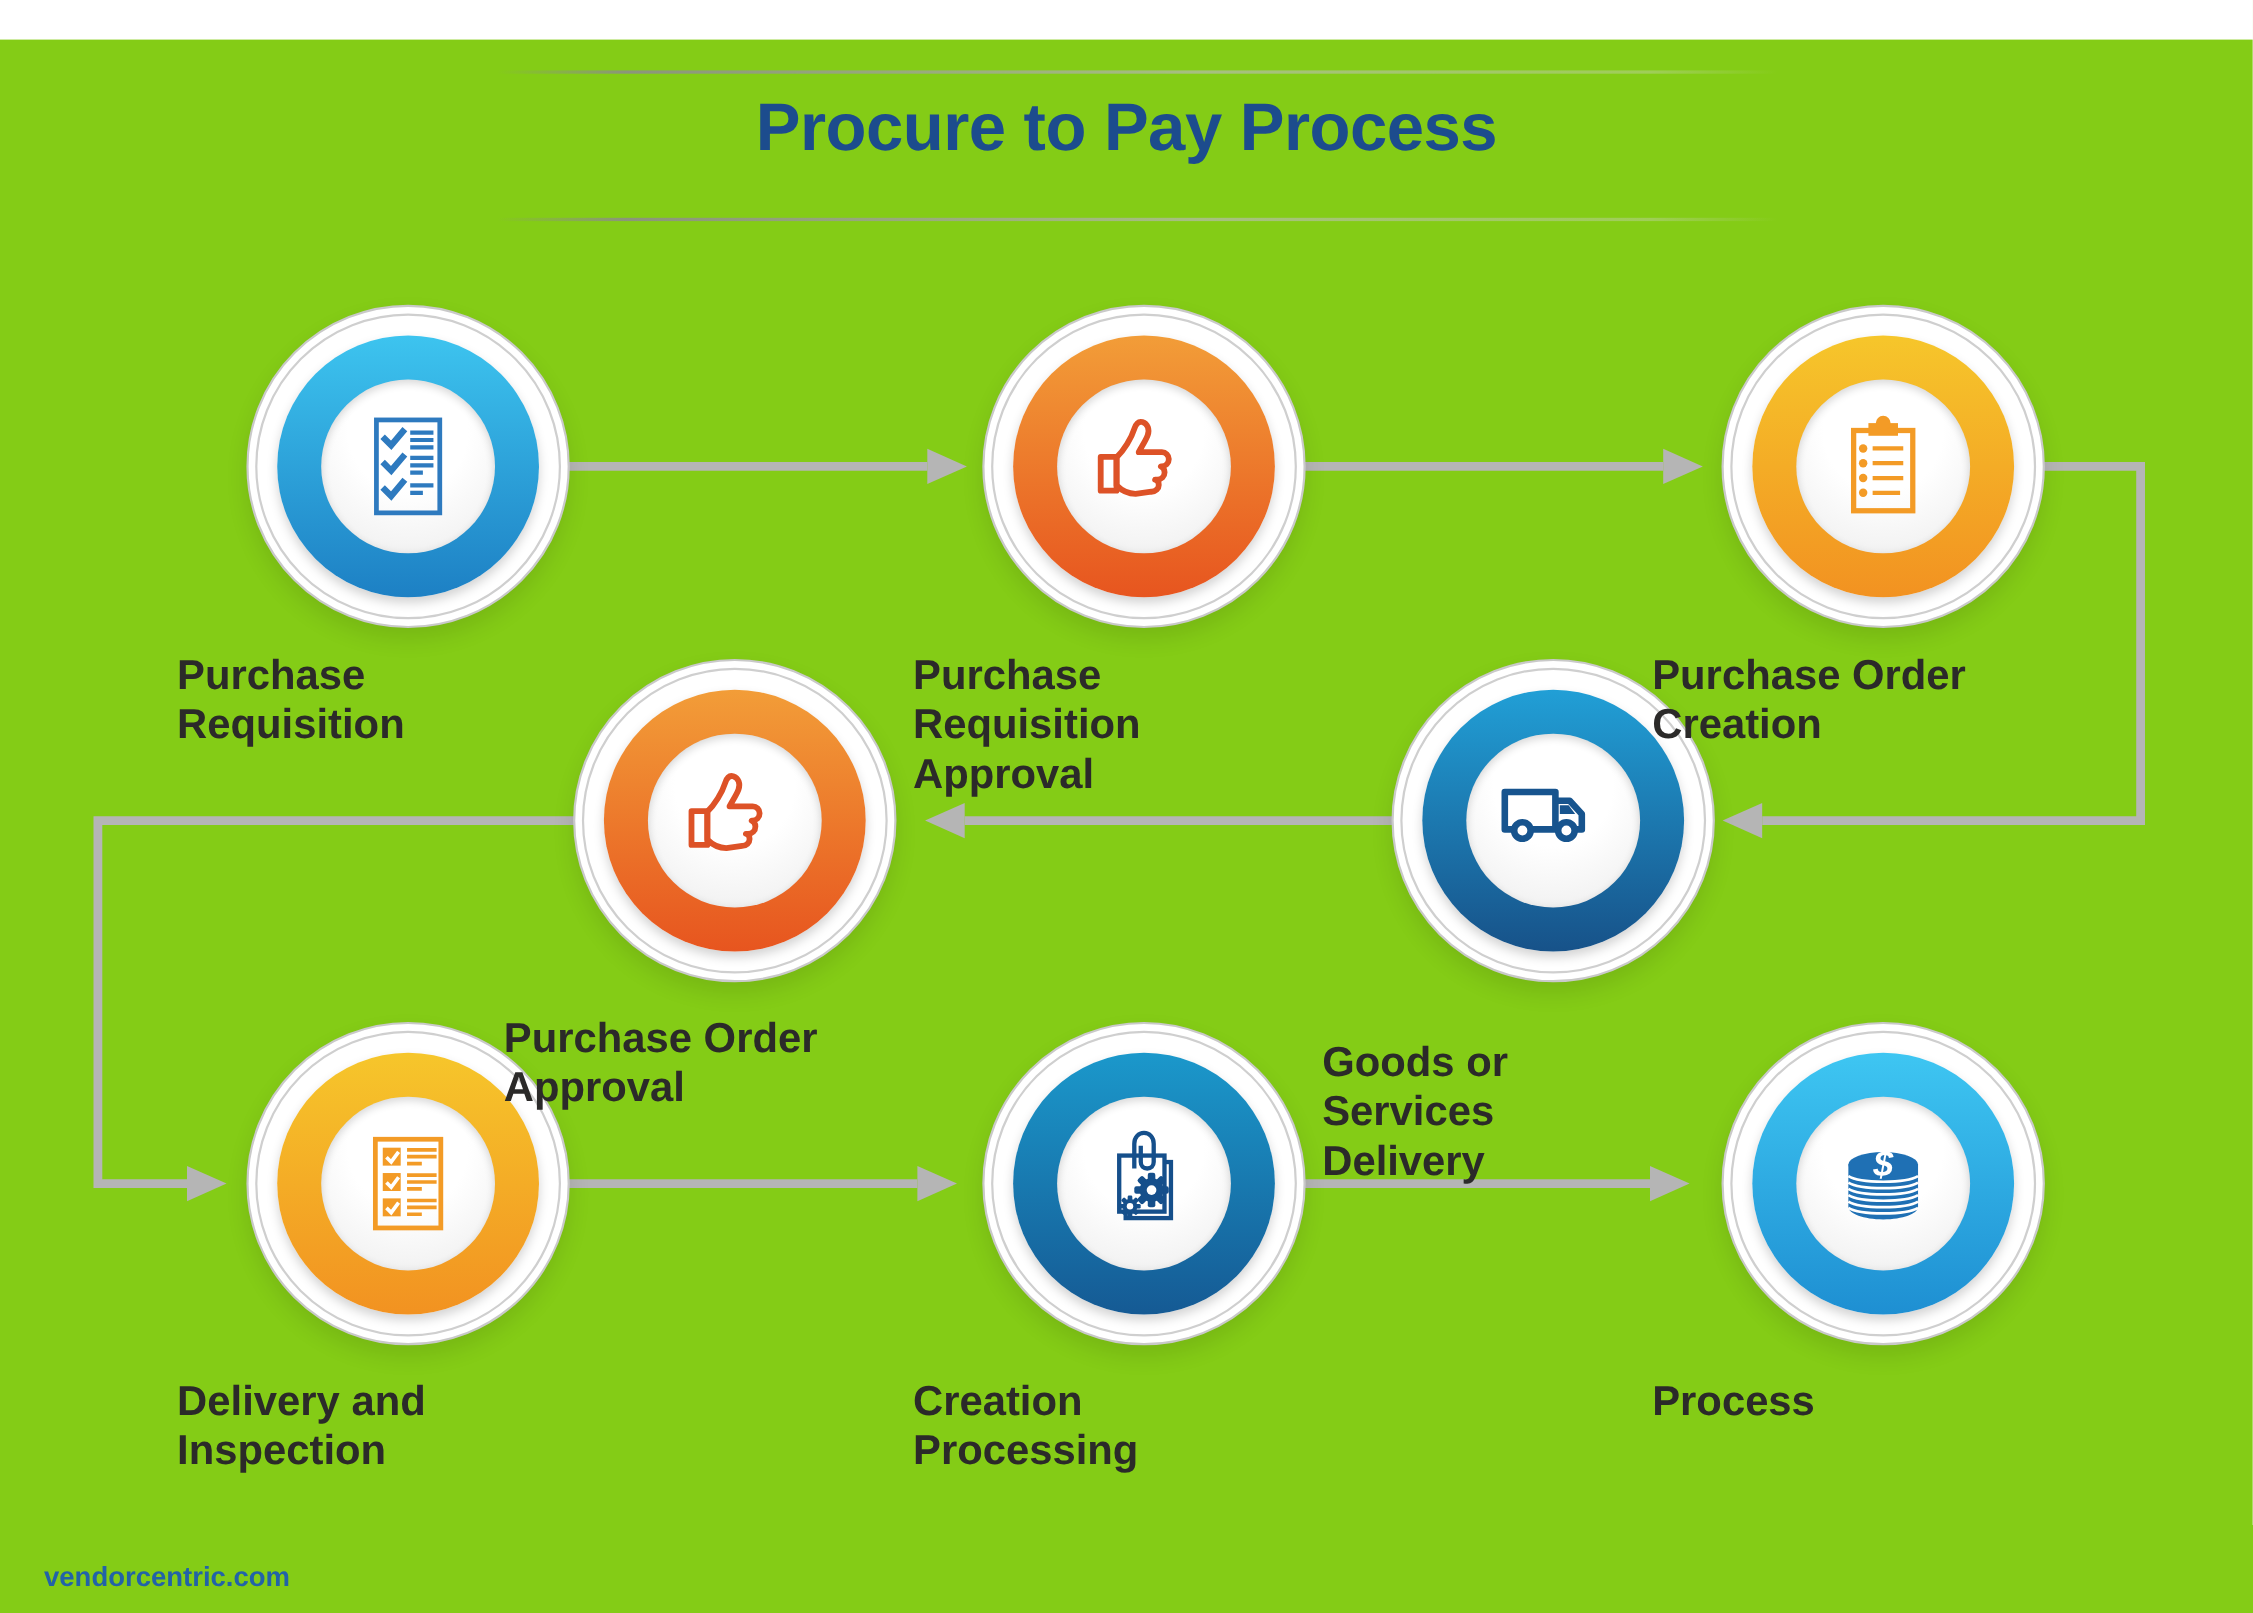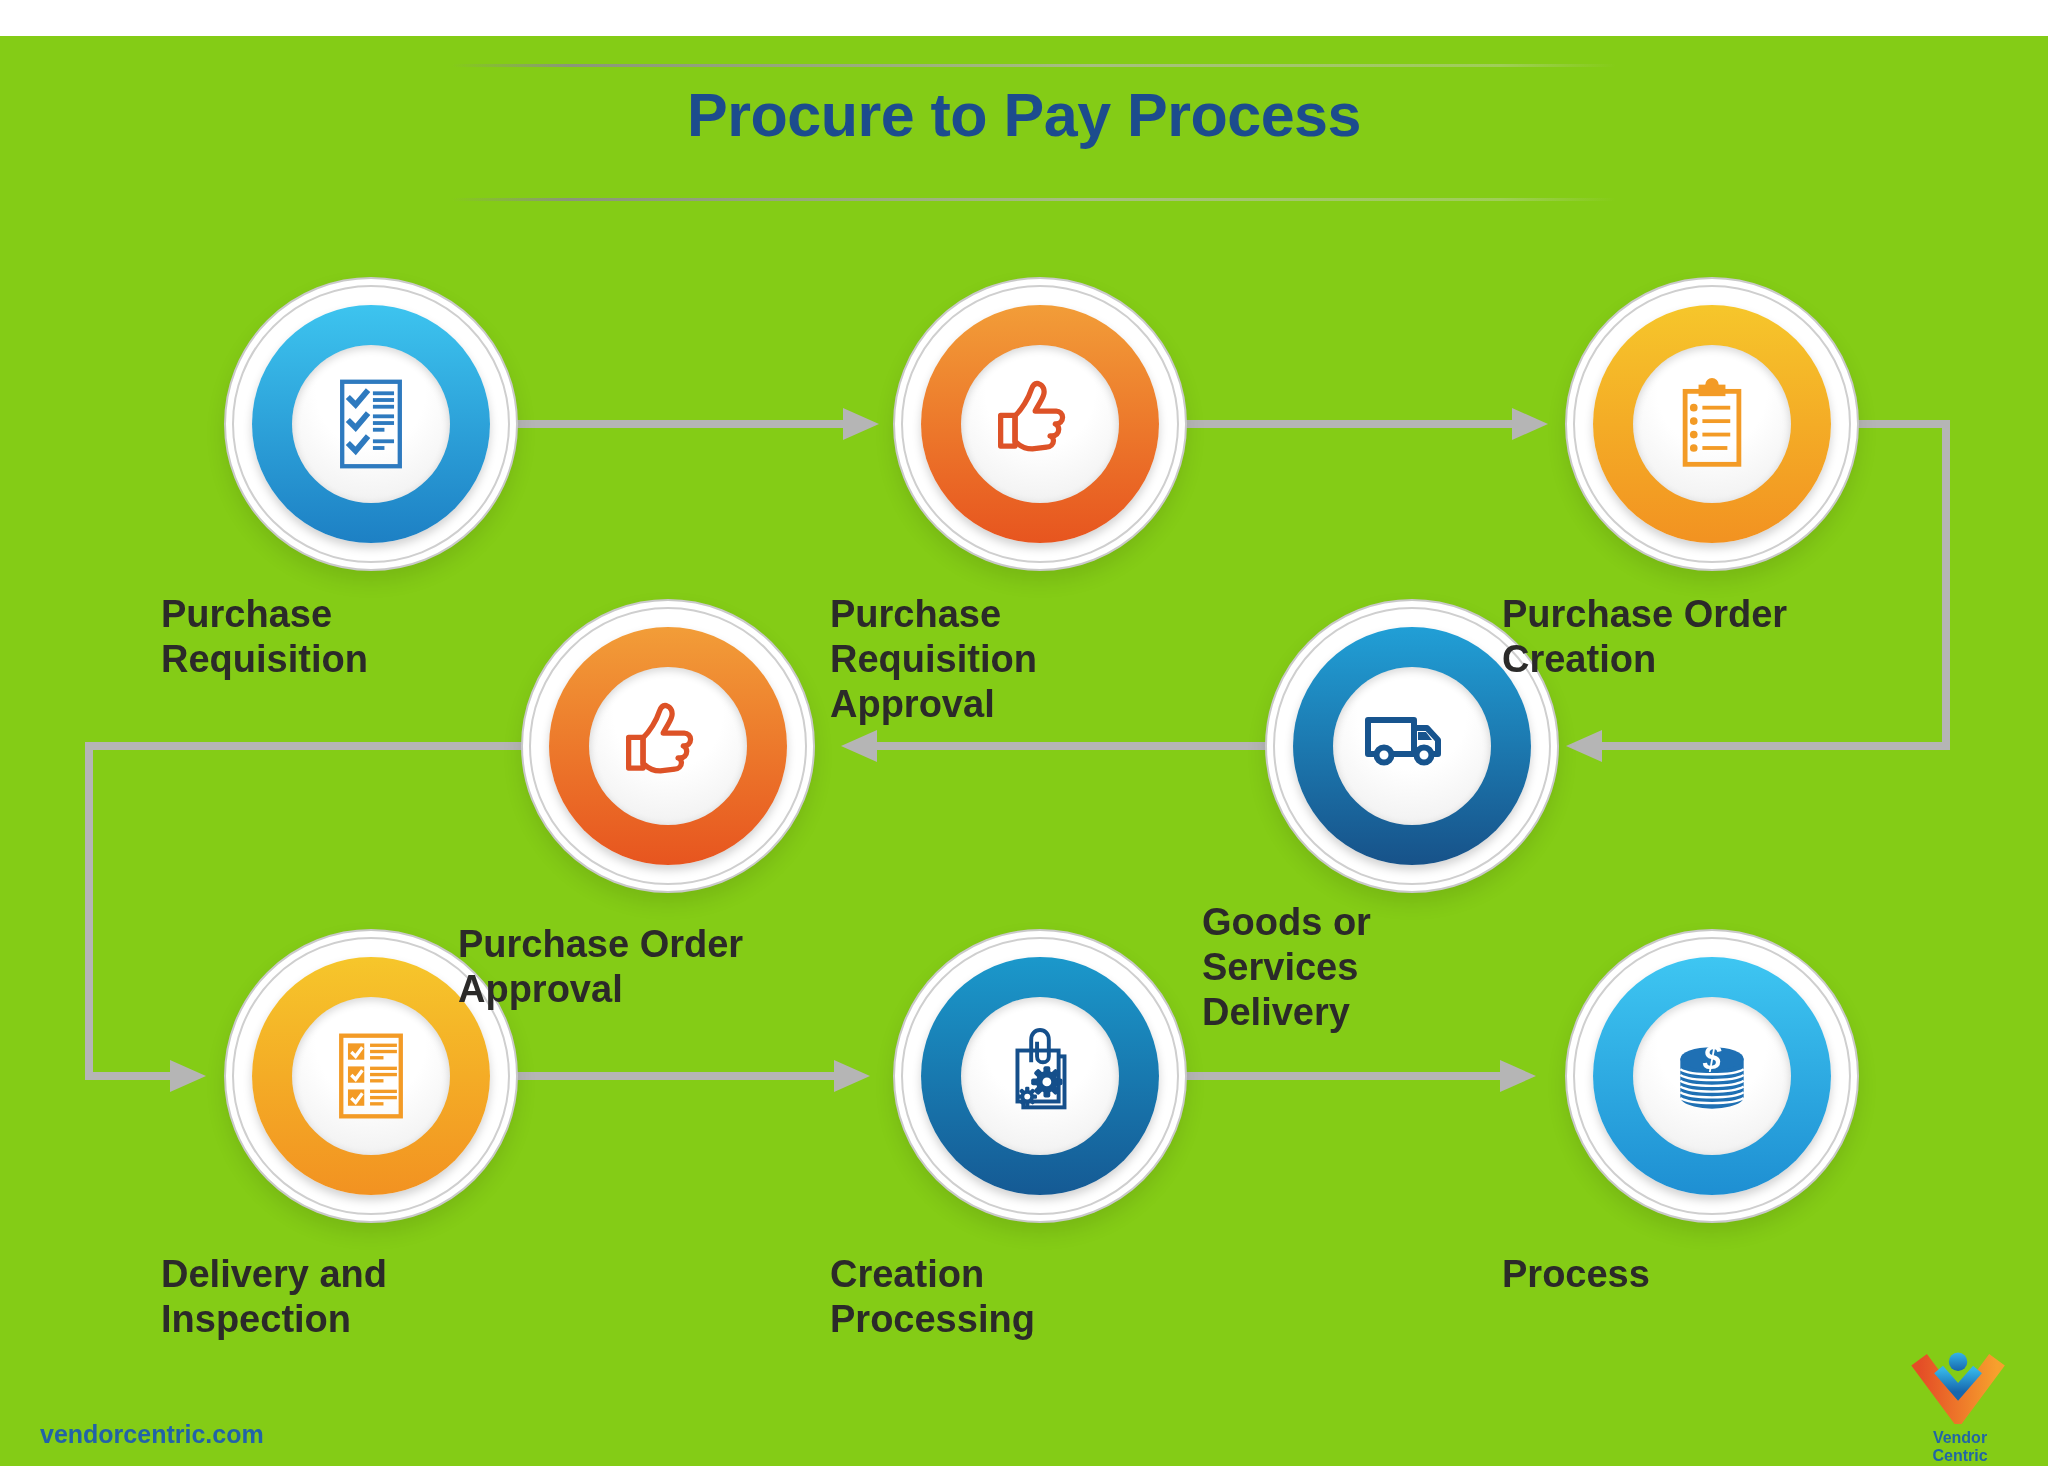--- a/index.html
+++ b/index.html
@@ -34,21 +34,21 @@
   .inner svg{display:block;}
   .icon-stroke{stroke:var(--icon-color);}
   .icon-fill{fill:var(--icon-color);}
   .c1{left:224px;top:241px;} .c2{left:893px;top:241px;} .c3{left:1565px;top:241px;}
   .c4{left:1265px;top:563px;} .c5{left:521px;top:563px;}
   .c6{left:224px;top:893px;} .c7{left:893px;top:893px;} .c8{left:1565px;top:893px;}
   
   .step-label{position:absolute;width:420px;text-align:left;z-index:2;
     font-size:38px;line-height:45px;font-weight:700;color:#2b2a29;white-space:pre-line;}
   .l1{left:161px;top:556px;} .l2{left:830px;top:556px;} .l3{left:1502px;top:556px;}
-  .l4{left:1202px;top:864px;} .l5{left:458px;top:886px;}
+  .l4{left:1202px;top:908px;} .l5{left:458px;top:886px;}
   .l6{left:161px;top:1216px;} .l7{left:830px;top:1216px;} .l8{left:1502px;top:1216px;}
   
   .website{position:absolute;left:40px;top:1384px;font-size:25px;font-weight:700;color:#2263a8;z-index:2;}
   .footer-line{position:absolute;left:38px;top:1437px;width:1970px;height:4px;background:#2e6ba6;z-index:2;}
   .logo{position:absolute;left:1906px;top:1314px;width:108px;text-align:center;z-index:2;}
   .logo-text{font-size:16px;font-weight:700;color:#2166a5;margin-top:1px;letter-spacing:0;}
 </style>
 </head>
 <body>
 
@@ -264,32 +264,14 @@
   <div class="step-label l5">Purchase Order
 Approval</div>
   <div class="step-label l6">Delivery and
 Inspection</div>
   <div class="step-label l7">Creation
 Processing</div>
   <div class="step-label l8">Process</div>
 
   <div class="website">vendorcentric.com</div>
   <div class="footer-line"></div>
-  <div class="logo">
-    <svg width="100" height="74" viewBox="0 0 100 76">
-      <defs>
-        <linearGradient id="vOrange" x1="0" y1="0" x2="1" y2="0">
-          <stop offset="0" stop-color="#e44d26"></stop>
-            <stop offset="1" stop-color="#f7a02d"></stop>
-        </linearGradient>
-        <linearGradient id="vBlue" x1="0" y1="0" x2="0" y2="1">
-          <stop offset="0" stop-color="#35b5e8"></stop>
-            <stop offset="1" stop-color="#1767ad"></stop>
-        </linearGradient>
-      </defs>
-      <path d="M8 10 L48 64 L88 10" stroke="url(#vOrange)" stroke-width="20" fill="none"></path>
-      <path d="M28 20 L48 43 L68 20" stroke="url(#vBlue)" stroke-width="12" fill="none"></path>
-      <circle cx="48" cy="12" r="9.5" fill="url(#vBlue)"></circle>
-    </svg>
-    <div class="logo-text">Vendor Centric</div>
-  </div>
 
 </div>
 
 </body></html>

